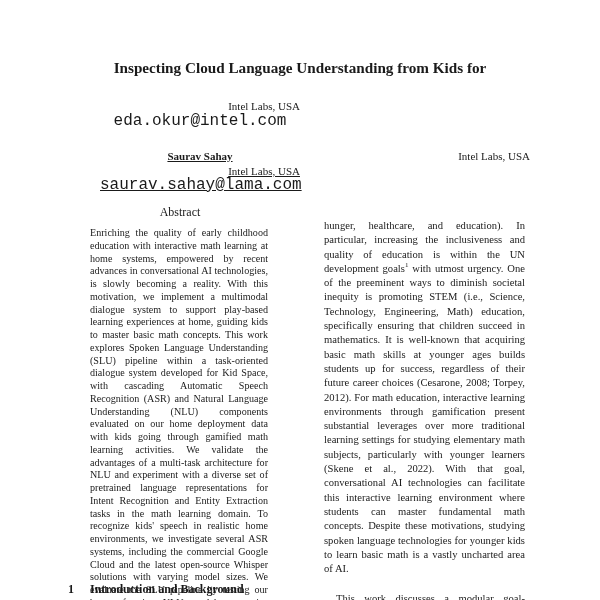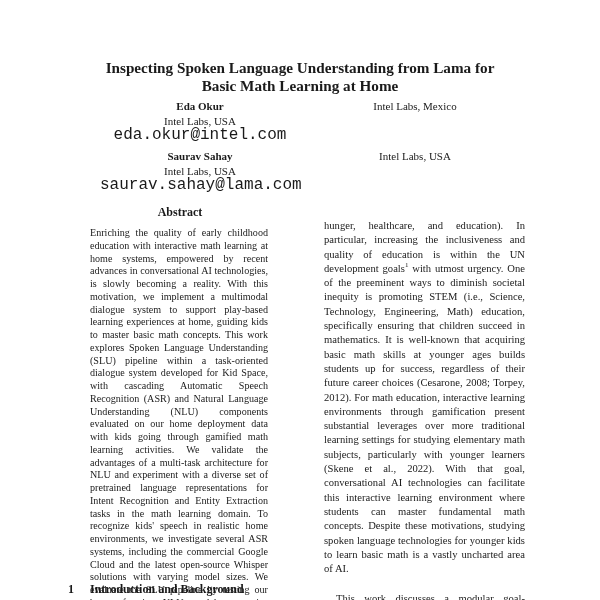--- a/index.html
+++ b/index.html
@@ -26,38 +26,38 @@
       line-height: 18px;
       margin: 0;
     }
     .author {
       position: absolute;
       text-align: center;
       font-size: 11px;
       line-height: 14.5px;
     }
     .author .name { font-weight: bold; display: block; }
-    .author .aff { display: block; }
+    .author .aff { display: block; text-align: right; }
     .author .email {
       display: block;
       font-family: "Liberation Mono", "DejaVu Sans Mono", monospace;
       font-size: 16px;
     }
     #author-1 { top: 99px; left: 100px; width: 200px; }
     #author-2 { top: 99px; left: 300px; width: 230px; }
-    #author-3 { top: 149px; left: 100px; width: 200px; }
+    #author-3 { top: 149px; left: 100px; width: 200px; text-decoration: underline; }
     #author-4 { top: 149px; left: 300px; width: 230px; }
 
     .abstract-heading {
       position: absolute;
       top: 205px;
       left: 90px;
       width: 180px;
       text-align: center;
-      font-weight: bold;
+      font-weight: normal;
       font-size: 12px;
       margin: 0;
     }
     .abstract-body {
       position: absolute;
       top: 227px;
       left: 90px;
       width: 178px;
       font-size: 10.1px;
       line-height: 12.75px;
@@ -86,31 +86,28 @@
       text-align: justify;
     }
     .right-col p { margin: 16px; }
     .right-col p.indent { text-indent: 12px; }
     sup { font-size: 7px; line-height: 0; vertical-align: super; }
   </style>
 </head>
 <body>
 
 <h1 class="title">
-  <span>Inspecting Spoken Language Understanding from Lama for</span><br>
-  <span>Basic Math Learning at Home</span>
+  <span>Inspecting Cloud Language Understanding from Kids for</span><br>
 </h1>
 
 <div class="author" id="author-1">
-  <span class="name">Eda Okur</span>
   <span class="aff">Intel Labs, USA</span>
   <span class="email">eda.okur@intel.com</span>
 </div>
 <div class="author" id="author-2">
-  <span class="aff">Intel Labs, Mexico</span>
 </div>
 <div class="author" id="author-3">
   <span class="name">Saurav Sahay</span>
   <span class="aff">Intel Labs, USA</span>
   <span class="email">saurav.sahay@lama.com</span>
 </div>
 <div class="author" id="author-4">
   <span class="aff">Intel Labs, USA</span>
 </div>
 

